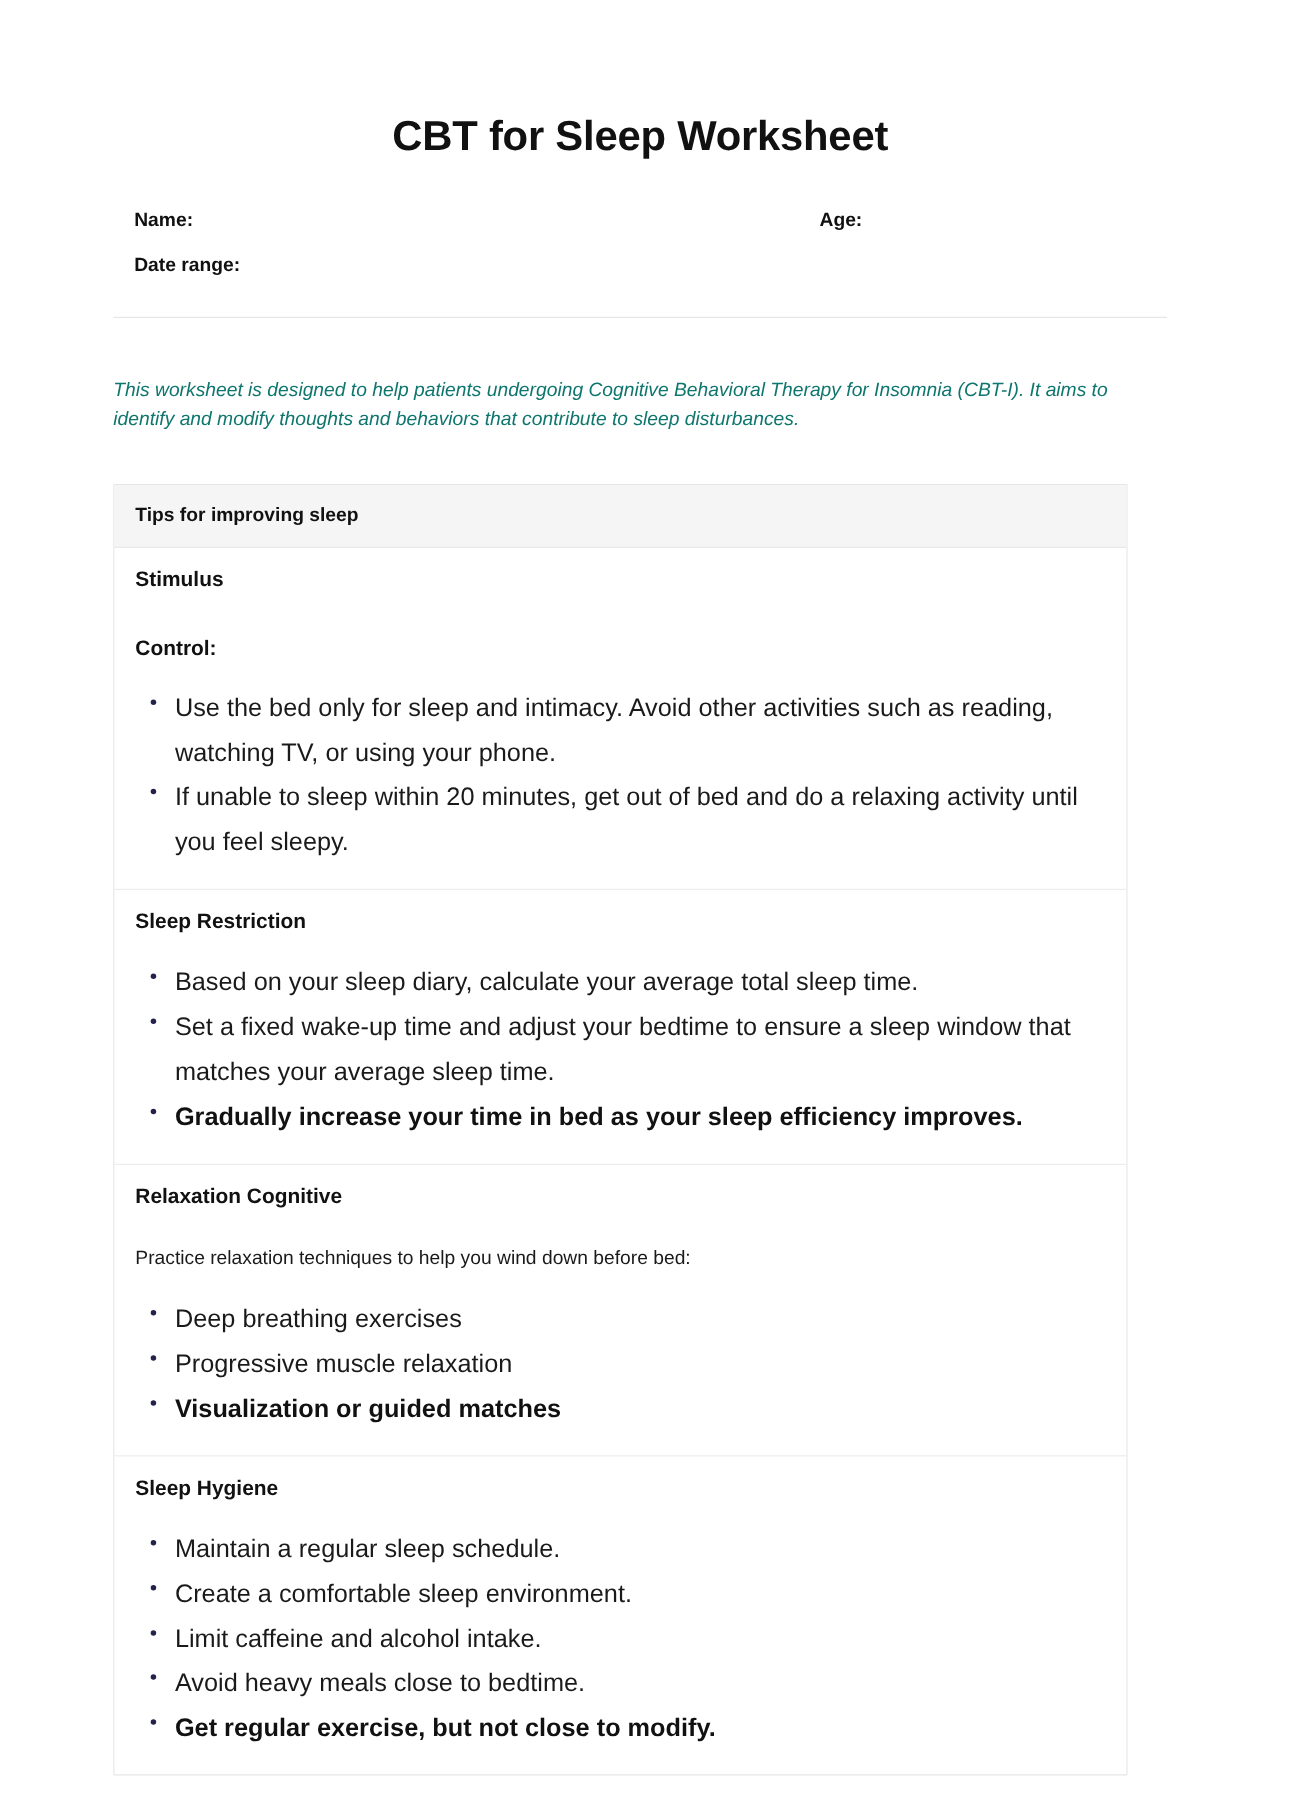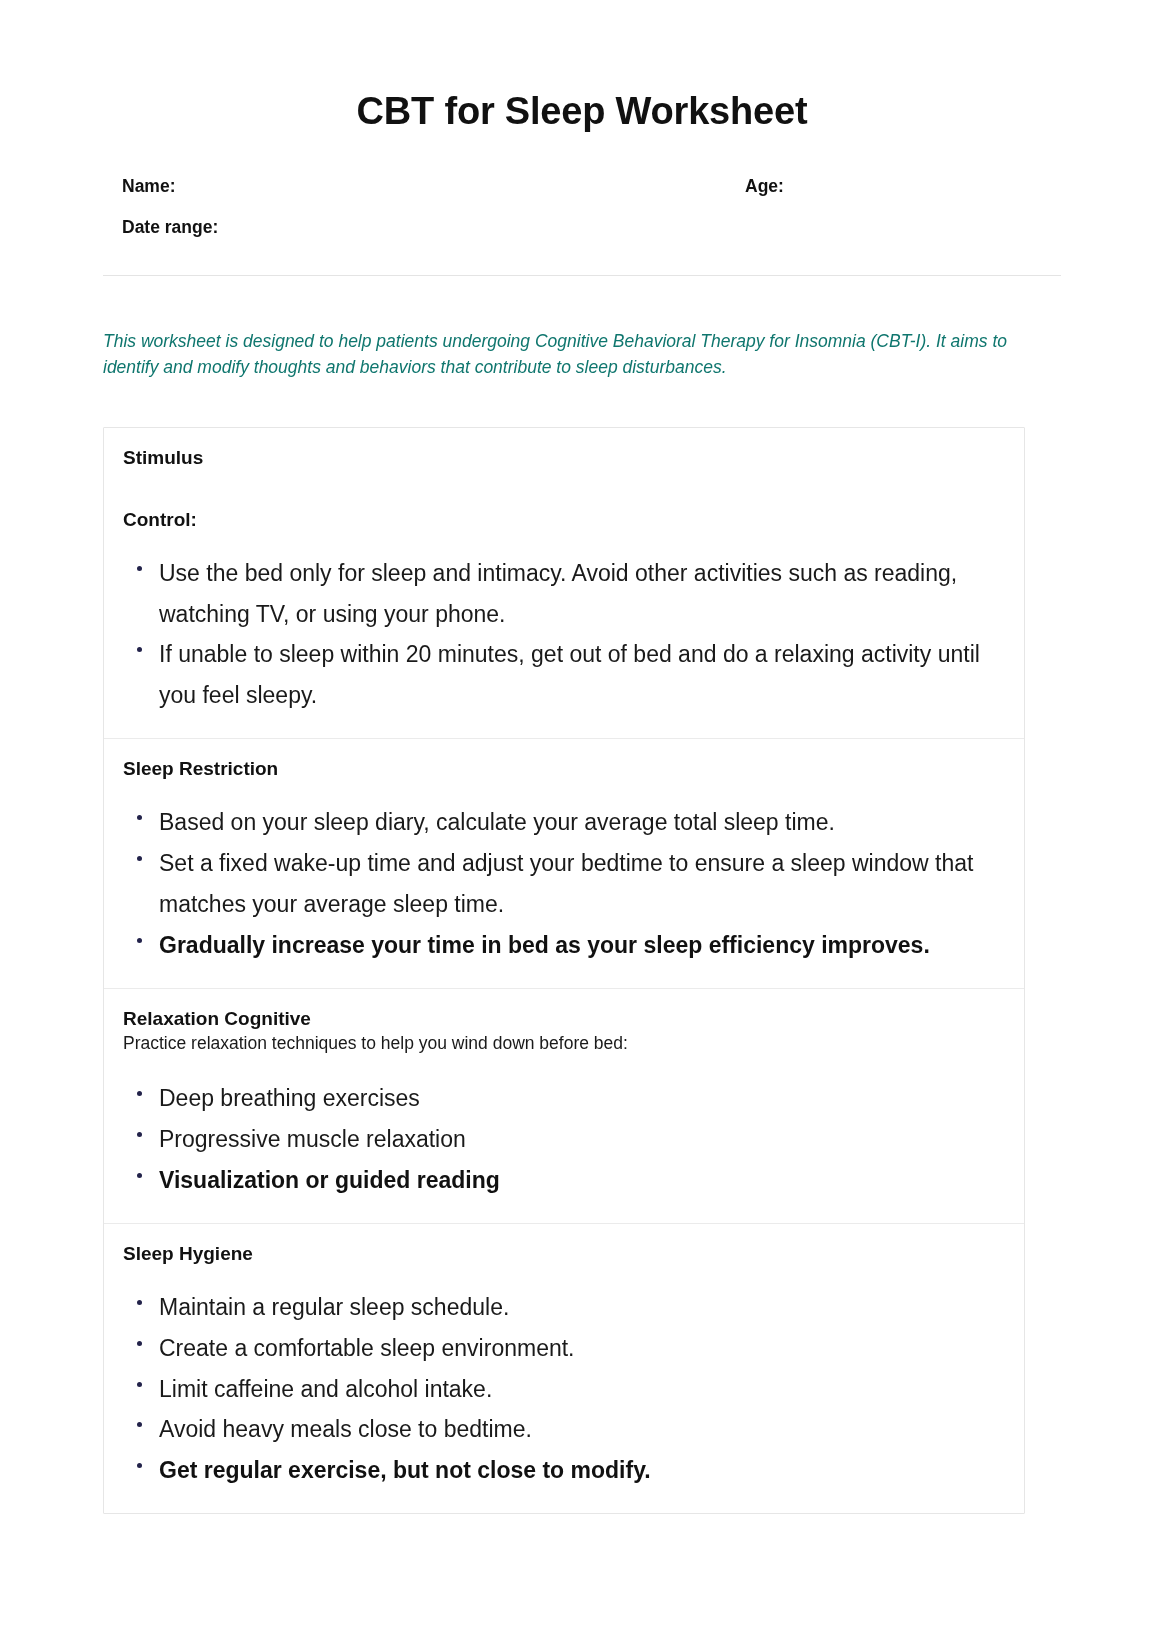--- a/index.html
+++ b/index.html
@@ -12,21 +12,21 @@
     height: 1630px;
     font-family: "Liberation Sans", sans-serif;
     color: #1a1a1a;
     -webkit-font-smoothing: antialiased;
   }
   .page {
     position: relative;
     width: 1164px;
     height: 1630px;
     box-sizing: border-box;
-    padding: 0 103px;
+    padding: 13px 103px;
     background: #ffffff;
   }
 
   
   .doc-title {
     margin: 0;
     padding-top: 90px;
     text-align: center;
     font-size: 38px;
     font-weight: bold;
@@ -106,20 +106,21 @@
     line-height: 1.15;
   }
   .row-heading .hline {
     display: block;
     margin-bottom: 0;
   }
   .row-heading .hline + .hline {
     margin-top: 40px;
   }
   .row-note {
+    margin-top: 30px;
     font-size: 17.5px;
     line-height: 1.5;
     color: #1a1a1a;
   }
   ul.tips-list {
     margin: 22px 0 0 0;
     padding: 0 0 0 34px;
     list-style: none;
   }
   ul.tips-list li {
@@ -161,20 +162,21 @@
       <span class="field-left">Date range:</span>
     </div>
   </div>
 
   <hr class="divider">
 
   <p class="intro">This worksheet is designed to help patients undergoing Cognitive Behavioral Therapy for Insomnia (CBT-I). It aims to identify and modify thoughts and behaviors that contribute to sleep disturbances.</p>
 
   <div class="tips-table">
 
+    <div class="tips-header">Tips for improving sleep</div>
 
     <div class="tips-row">
       <div class="row-heading">
         <span class="hline">Stimulus</span>
         <span class="hline">Control:</span>
       </div>
       <ul class="tips-list">
         <li>Use the bed only for sleep and intimacy. Avoid other activities such as reading, watching TV, or using your phone.</li>
         <li>If unable to sleep within 20 minutes, get out of bed and do a relaxing activity until you feel sleepy.</li>
       </ul>
@@ -192,21 +194,21 @@
     </div>
 
     <div class="tips-row">
       <div class="row-heading">
         <span class="hline">Relaxation Cognitive</span>
       </div>
       <div class="row-note">Practice relaxation techniques to help you wind down before bed:</div>
       <ul class="tips-list">
         <li>Deep breathing exercises</li>
         <li>Progressive muscle relaxation</li>
-        <li class="bold">Visualization or guided reading</li>
+        <li class="bold">Visualization or guided matches</li>
       </ul>
     </div>
 
     <div class="tips-row">
       <div class="row-heading">
         <span class="hline">Sleep Hygiene</span>
       </div>
       <ul class="tips-list">
         <li>Maintain a regular sleep schedule.</li>
         <li>Create a comfortable sleep environment.</li>

